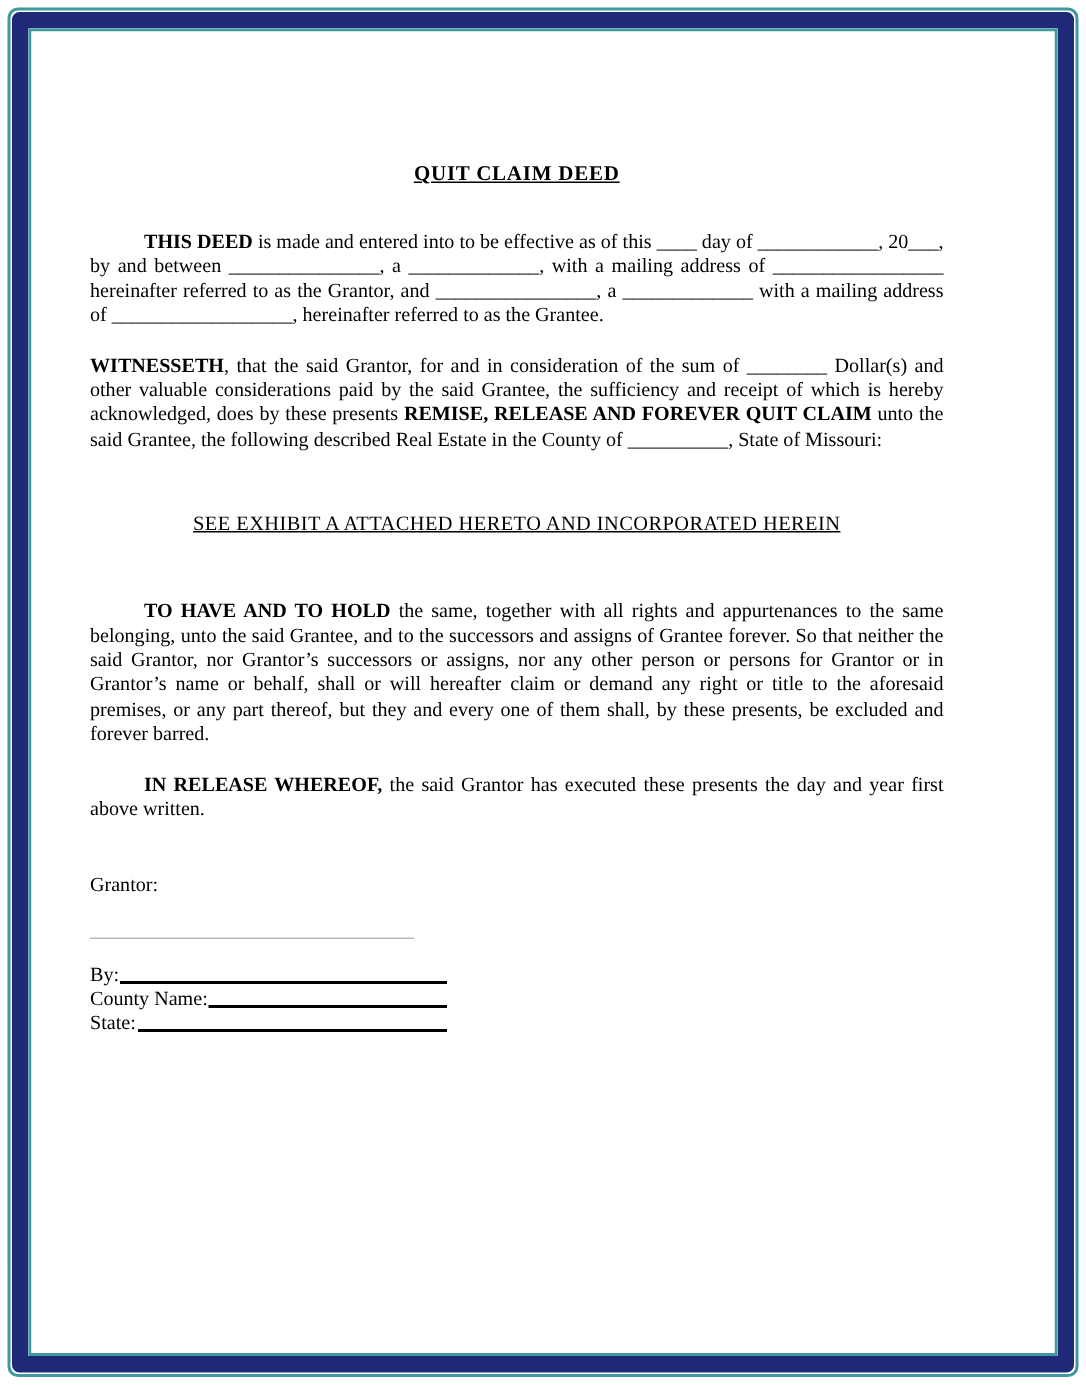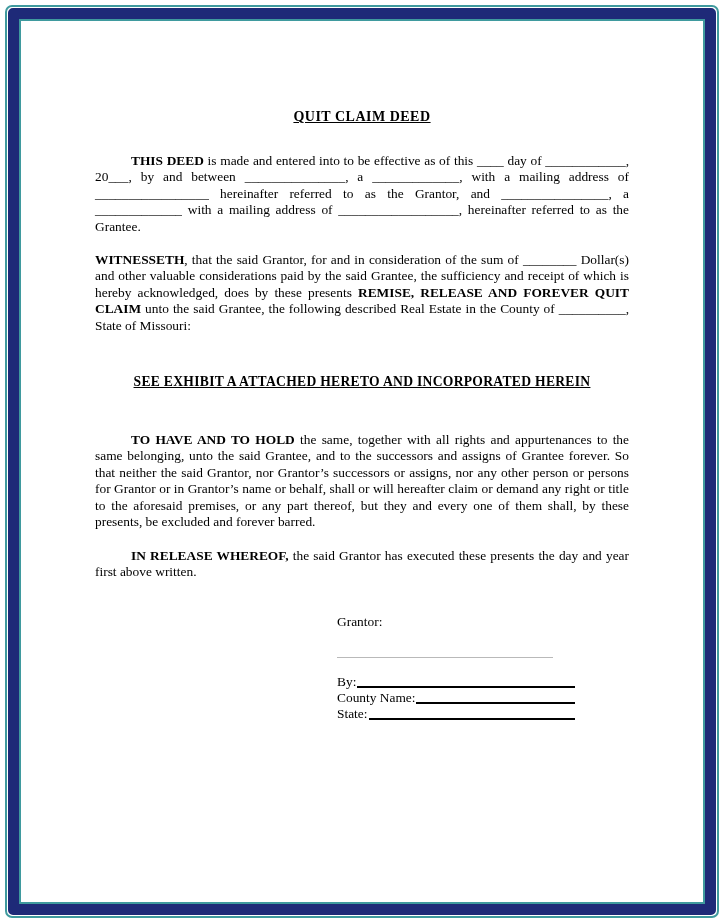--- a/index.html
+++ b/index.html
@@ -31,21 +31,21 @@
   .frame-inner {
     position: absolute;
     top: 0; left: 0; right: 0; bottom: 0;
     border: 2px solid #3f9a9e;
     background: #ffffff;
   }
   .page {
     position: absolute;
     top: 0; left: 0; right: 0; bottom: 0;
     background: #ffffff;
-    padding: 88px 74px 0 74px;
+    padding: 88px 74px 0 39px;
     box-sizing: border-box;
     overflow: hidden;
   }
   .doc-title {
     text-align: center;
     font-weight: bold;
     font-size: 14px;
     letter-spacing: 0.5px;
     text-decoration: underline;
     margin: 0 0 28px 0;
@@ -55,30 +55,29 @@
     line-height: 16.4px;
     text-align: justify;
     margin: 0 0 17px 0;
   }
   p.indent {
     text-indent: 36px;
   }
   .bold { font-weight: bold; }
   .exhibit-heading {
     text-align: center;
-    font-weight: bold;
+    font-weight: normal;
     font-size: 13.6px;
     text-decoration: underline;
     letter-spacing: 0.3px;
     margin: 40px 0 42px 0;
   }
   .witness-para { margin-top: 24px; }
   .sig-block {
     margin-top: 34px;
-    margin-left: 242px;
     width: 238px;
     font-size: 13.4px;
   }
   .sig-grantor {
     margin-bottom: 27px;
   }
   .sig-thin-line {
     height: 1px;
     background: #b9b9b9;
     width: 216px;

